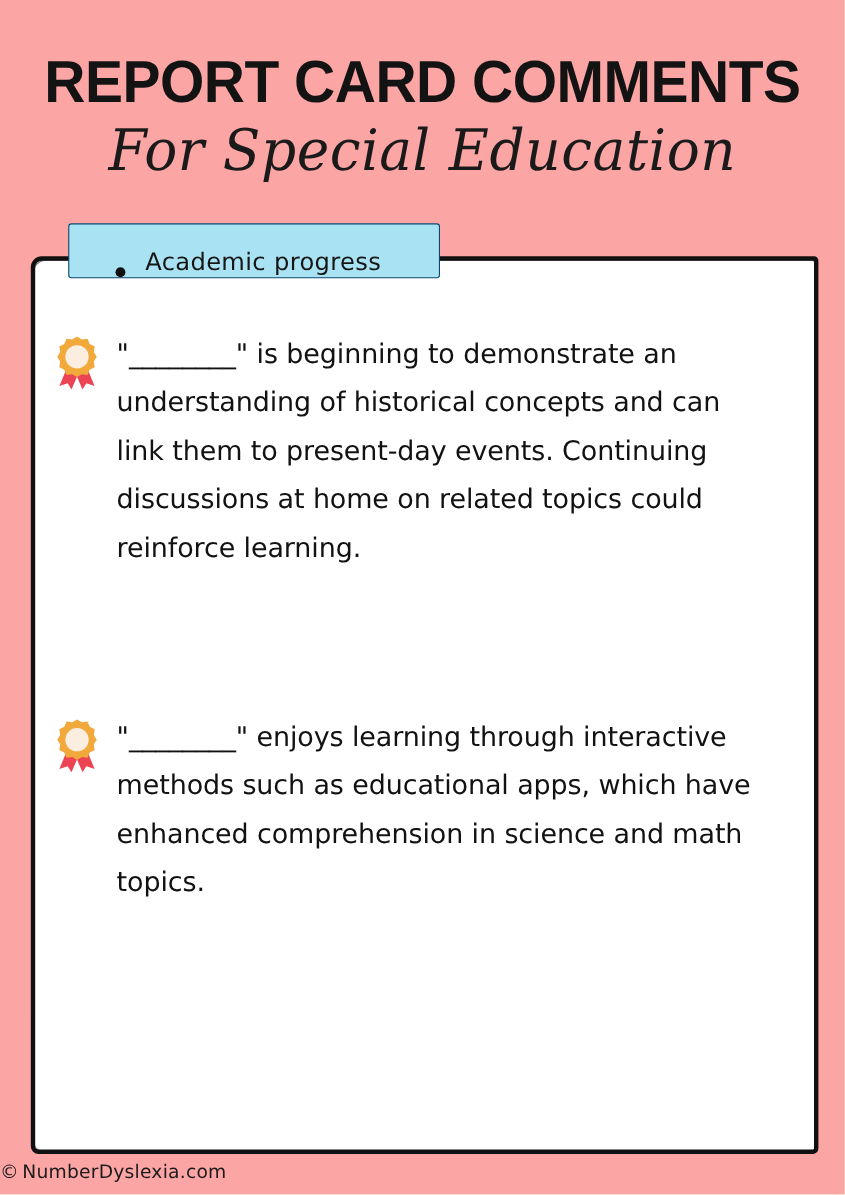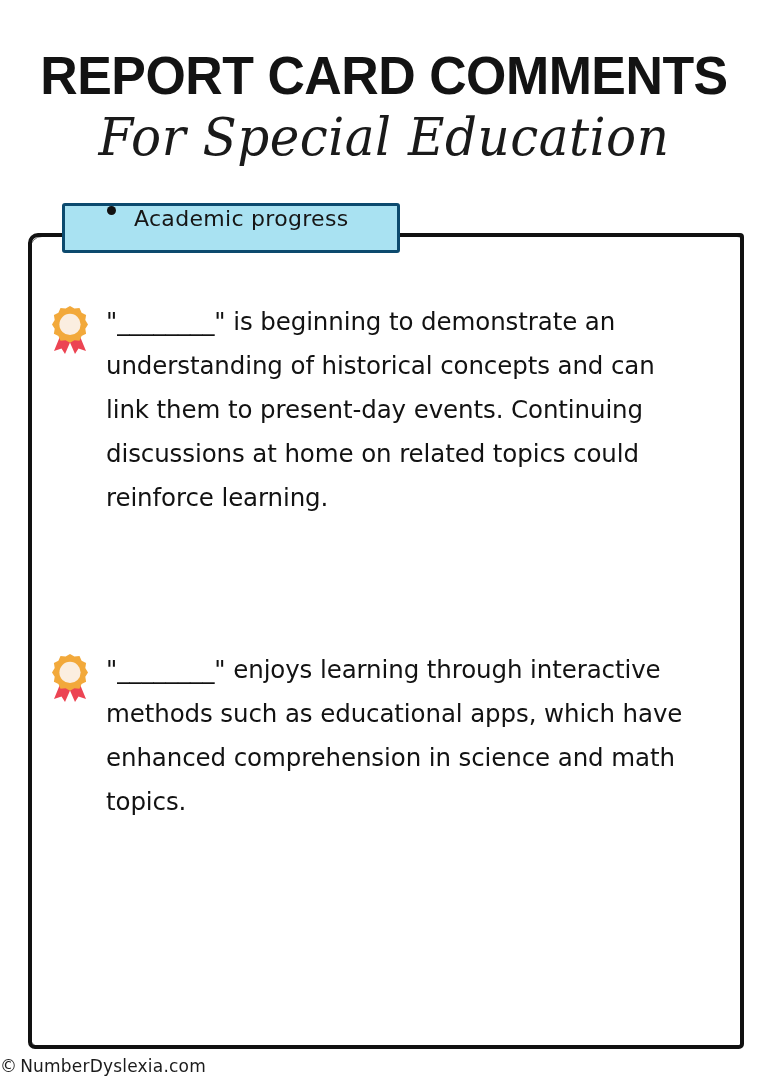--- a/index.html
+++ b/index.html
@@ -14,21 +14,21 @@
   body {
     background: #fbf3cd;
     font-family: "DejaVu Sans", sans-serif;
     position: relative;
   }
 
   .page {
     position: relative;
     width: 768px;
     height: 1086px;
-    background: #ffffff;
+    background: #fca5a5;
   }
 
   
   .title-main {
     position: absolute;
     left: 0;
     top: 46px;
     width: 768px;
     text-align: center;
     font-family: "Liberation Sans", sans-serif;
@@ -84,24 +84,24 @@
   }
 
   
   .tab {
     position: absolute;
     left: 62px;
     top: 203px;
     width: 338px;
     height: 50px;
     background: #a9e2f2;
-    border: 3px solid #0c4a6e;
+    border: 1px solid #0c4a6e;
     border-radius: 3px;
     display: flex;
-    align-items: flex-start;
+    align-items: flex-end;
     z-index: 5;
   }
 
   .tab-bullet {
     width: 9px;
     height: 9px;
     border-radius: 50%;
     background: #111111;
     margin-left: 42px;
     flex: 0 0 auto;

